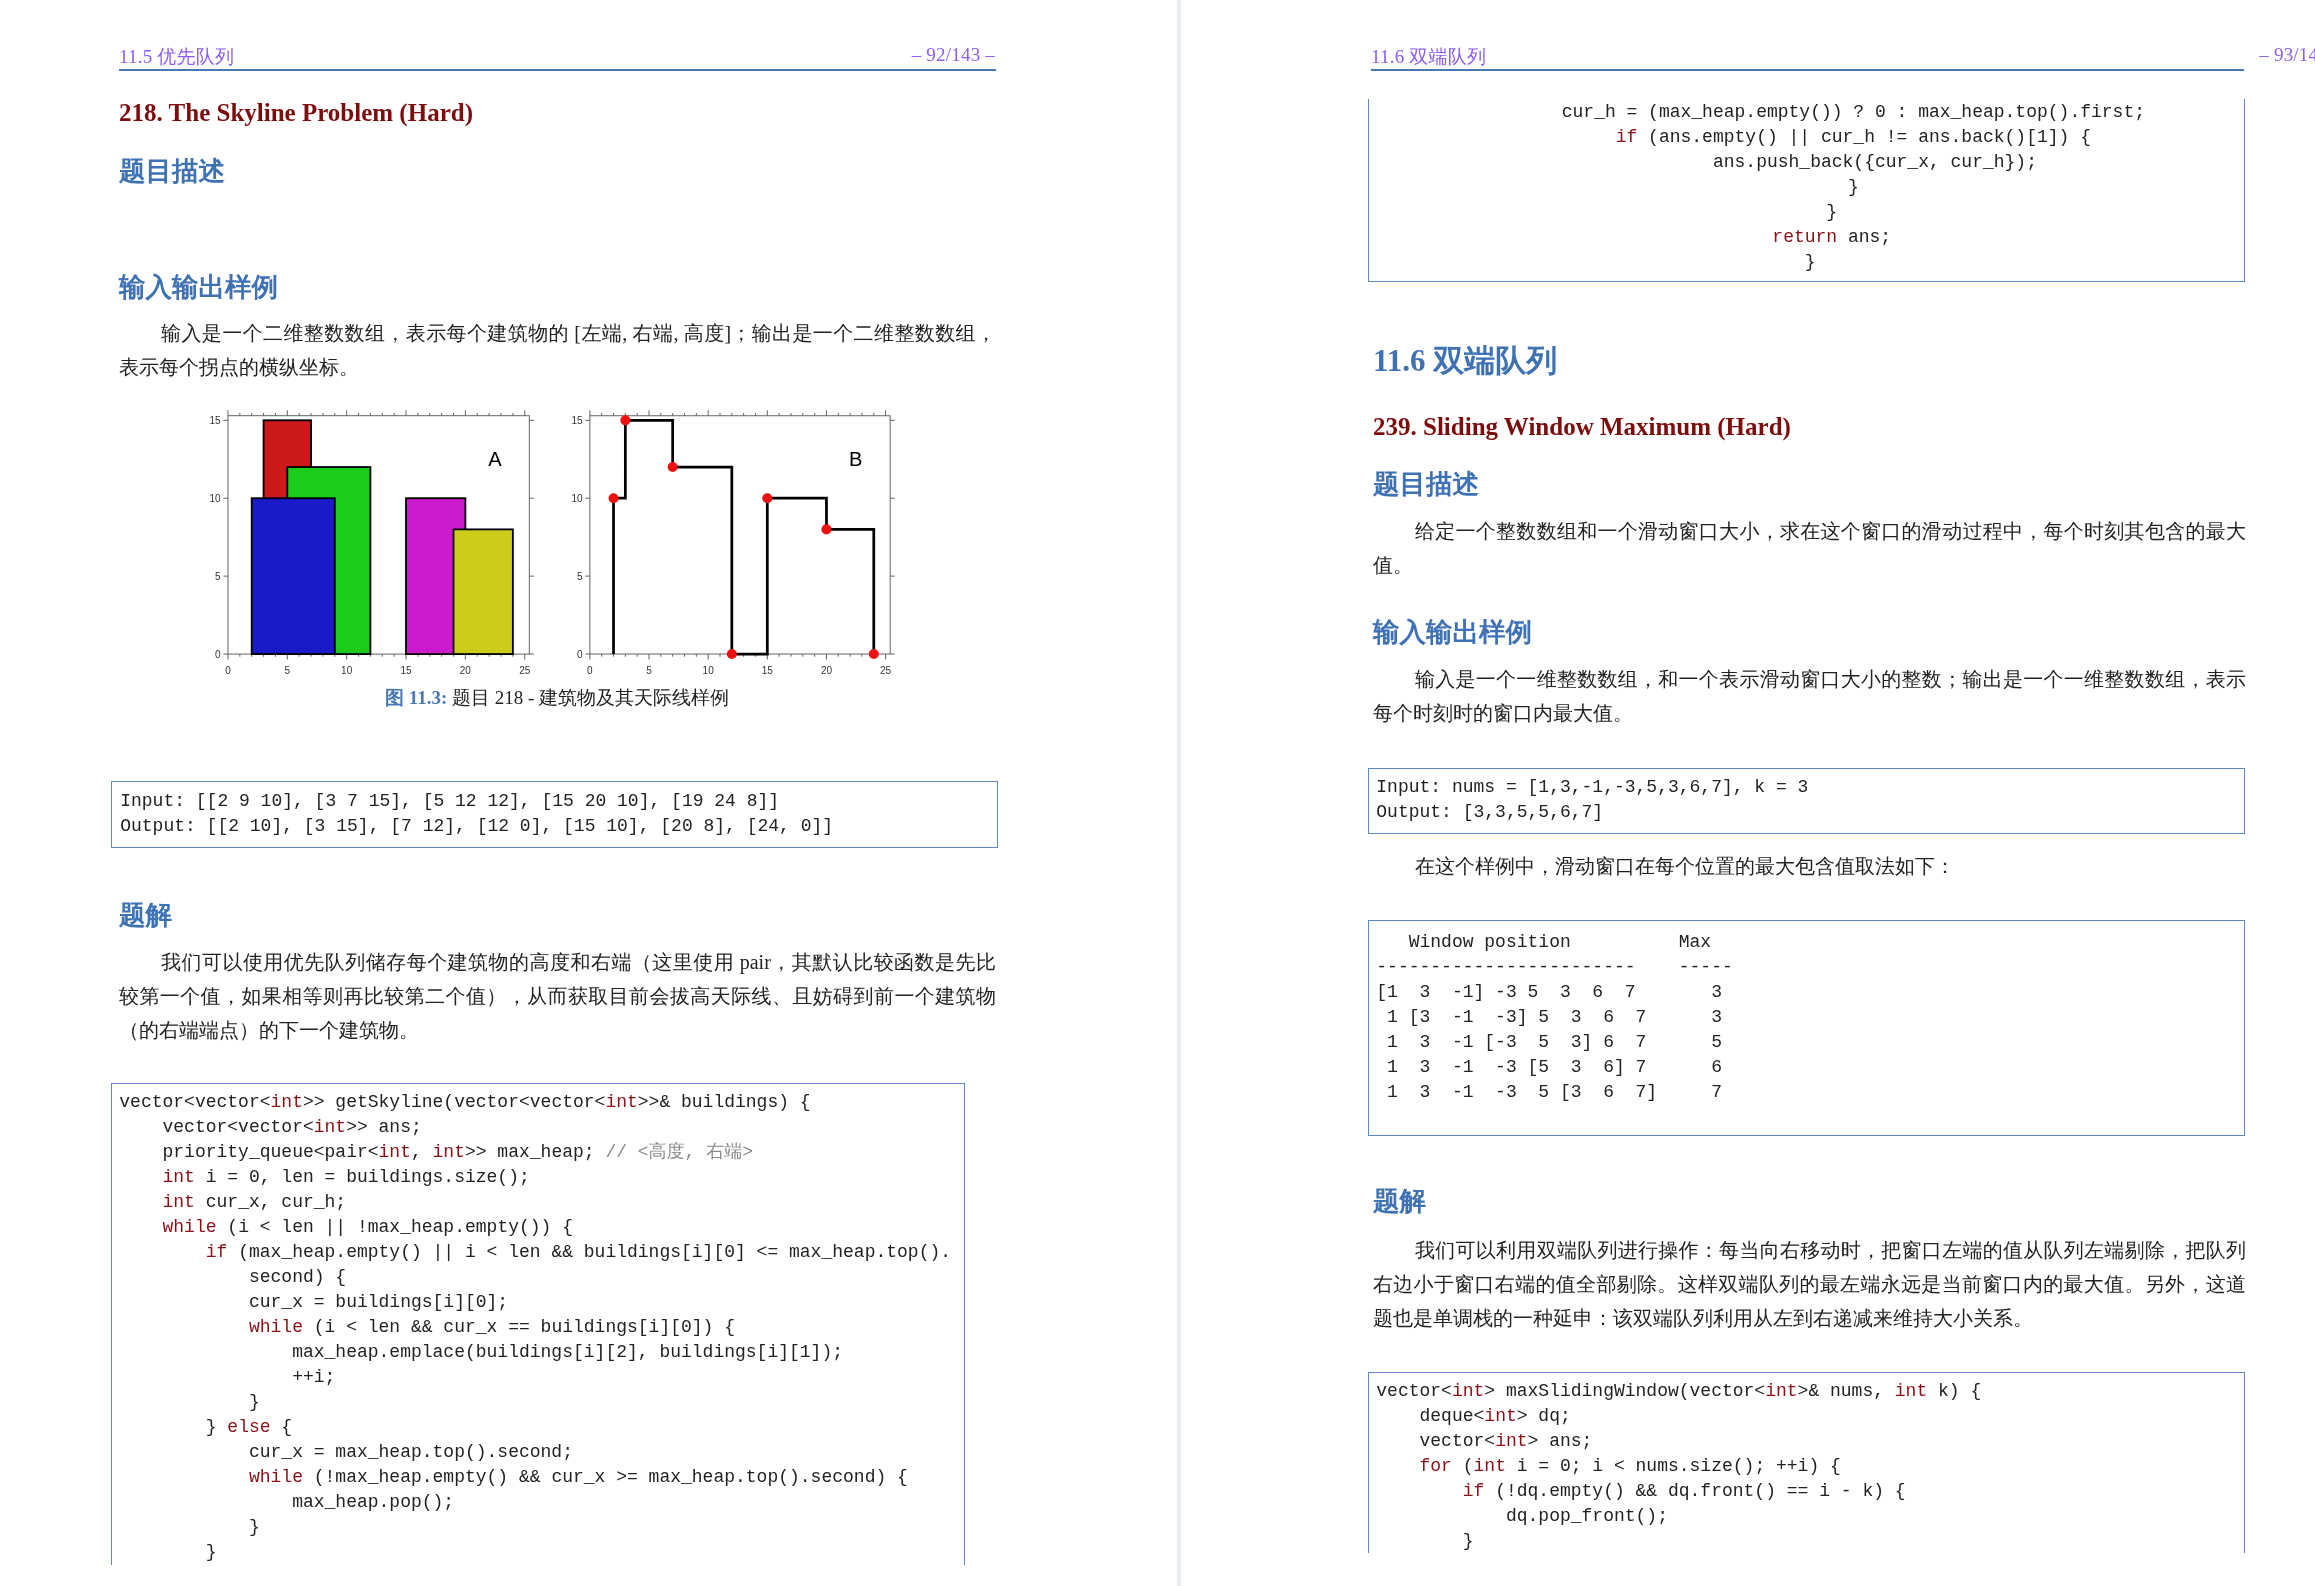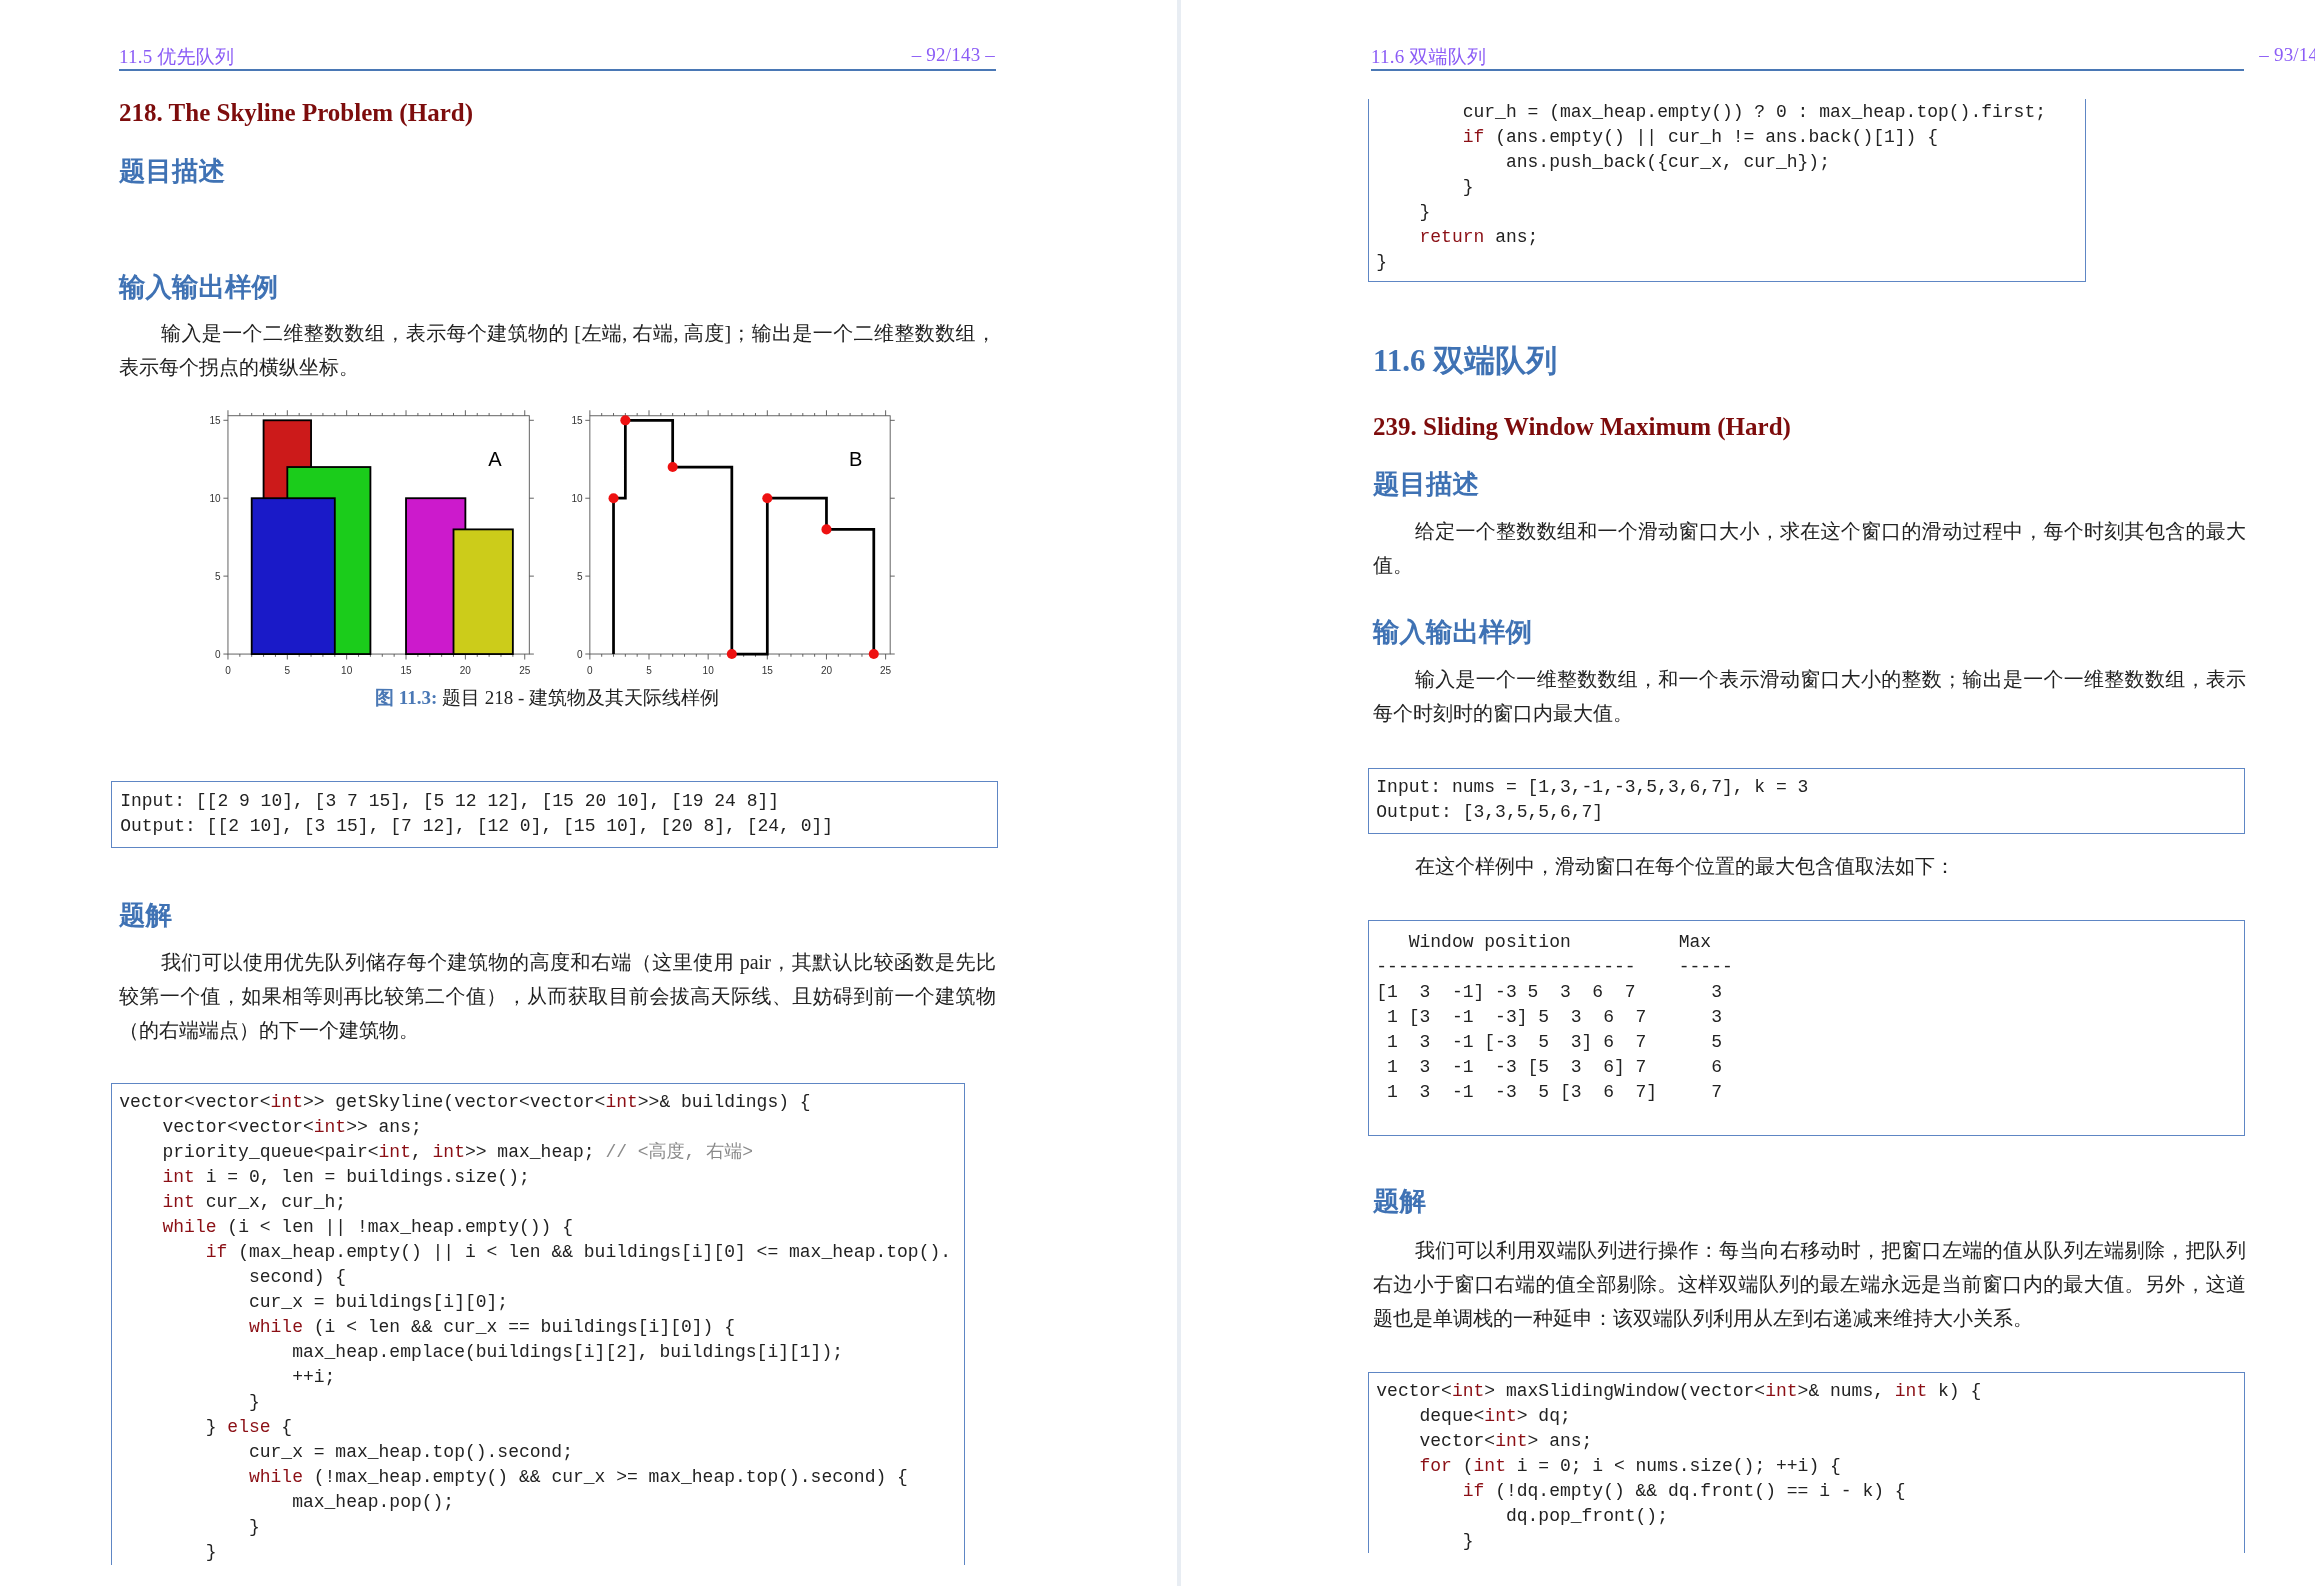--- a/index.html
+++ b/index.html
@@ -200,21 +200,21 @@
         <circle cx="61.92" cy="105.33333333333334" r="5.5" fill="#ee1111"></circle>
         <circle cx="74.88" cy="20" r="5.5" fill="#ee1111"></circle>
         <circle cx="126.72000000000001" cy="71.19999999999999" r="5.5" fill="#ee1111"></circle>
         <circle cx="191.51999999999998" cy="276" r="5.5" fill="#ee1111"></circle>
         <circle cx="230.4" cy="105.33333333333334" r="5.5" fill="#ee1111"></circle>
         <circle cx="295.2" cy="139.46666666666667" r="5.5" fill="#ee1111"></circle>
         <circle cx="347.03999999999996" cy="276" r="5.5" fill="#ee1111"></circle>
         <text x="320" y="70" font-size="22" fill="#000" font-family="Liberation Sans, sans-serif">B</text>
       </svg>
   </div>
-  <div class="abs caption" style="left:375px; top:685px;">
+  <div class="abs caption" style="left:385px; top:685px;">
     <span class="lab">图 11.3:</span><span> 题目 218 - 建筑物及其天际线样例</span>
   </div>
 
   <div class="box" style="left:111px; top:781px; width:887px; height:67px; padding:7.3px 0 0 8.2px;">
     <div class="mono code-line">Input: [[2 9 10], [3 7 15], [5 12 12], [15 20 10], [19 24 8]]</div>
     <div class="mono code-line">Output: [[2 10], [3 15], [7 12], [12 0], [15 10], [20 8], [24, 0]]</div>
   </div>
 
   <div class="abs h-blue" style="left:119px; top:897px;">题解</div>
   <div class="abs para" style="left:119px; top:945px; width:877px;">我们可以使用优先队列储存每个建筑物的高度和右端（这里使用 pair，其默认比较函数是先比较第一个值，如果相等则再比较第二个值），从而获取目前会拔高天际线、且妨碍到前一个建筑物（的右端端点）的下一个建筑物。</div>
@@ -244,21 +244,21 @@
   </div>
 </div>
 
 <div class="gutter"></div>
 
 <div class="page page-right">
   <div class="abs hdr" style="left:190px; top:44px;">11.6 双端队列</div>
   <div class="abs hdr" style="right:-4.6px; top:44px;">– 93/143 –</div>
   <div class="hdr-rule" style="left:190px; width:873px; top:69px;"></div>
 
-  <div class="box open-top" style="left:187px; top:99px; width:718px; height:183px; padding:0 0 0 7.3px;">
+  <div class="box open-top" style="left:187px; top:99px; width:877px; height:183px; padding:0 0 0 7.3px;text-align:center;">
     <div id="codeRightTop" style="padding-top:0.9px;">
         <div class="mono code-line"><span>        cur_h = (max_heap.empty()) ? 0 : max_heap.top().first;</span></div>
         <div class="mono code-line"><span>        </span><span class="kw">if</span><span> (ans.empty() || cur_h != ans.back()[1]) {</span></div>
         <div class="mono code-line"><span>            ans.push_back({cur_x, cur_h});</span></div>
         <div class="mono code-line"><span>        }</span></div>
         <div class="mono code-line"><span>    }</span></div>
         <div class="mono code-line"><span>    </span><span class="kw">return</span><span> ans;</span></div>
         <div class="mono code-line"><span>}</span></div>
       </div>
   </div>

